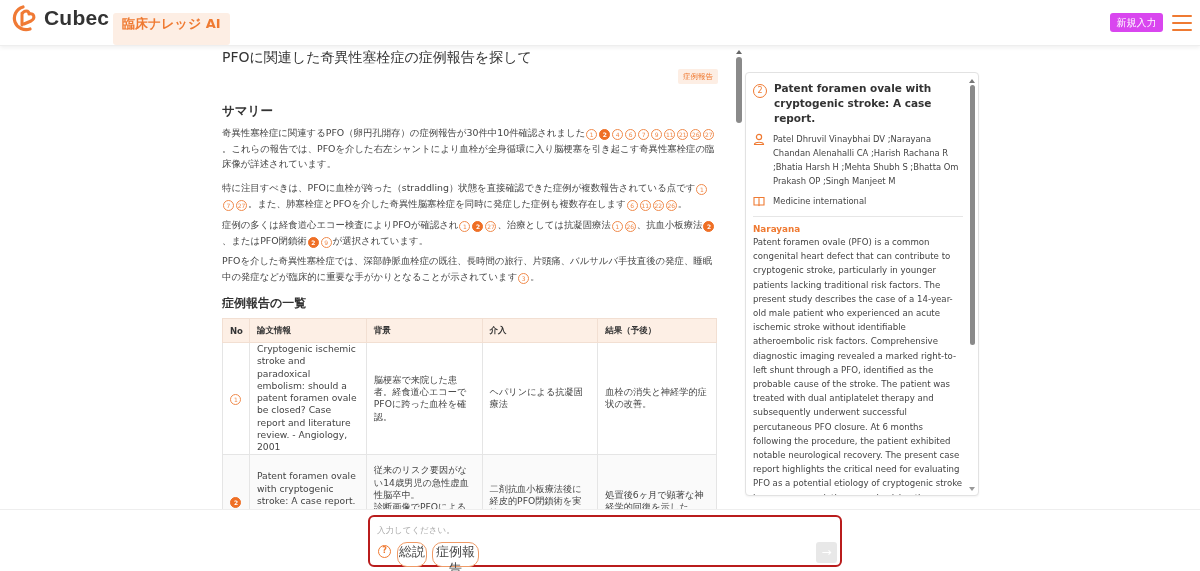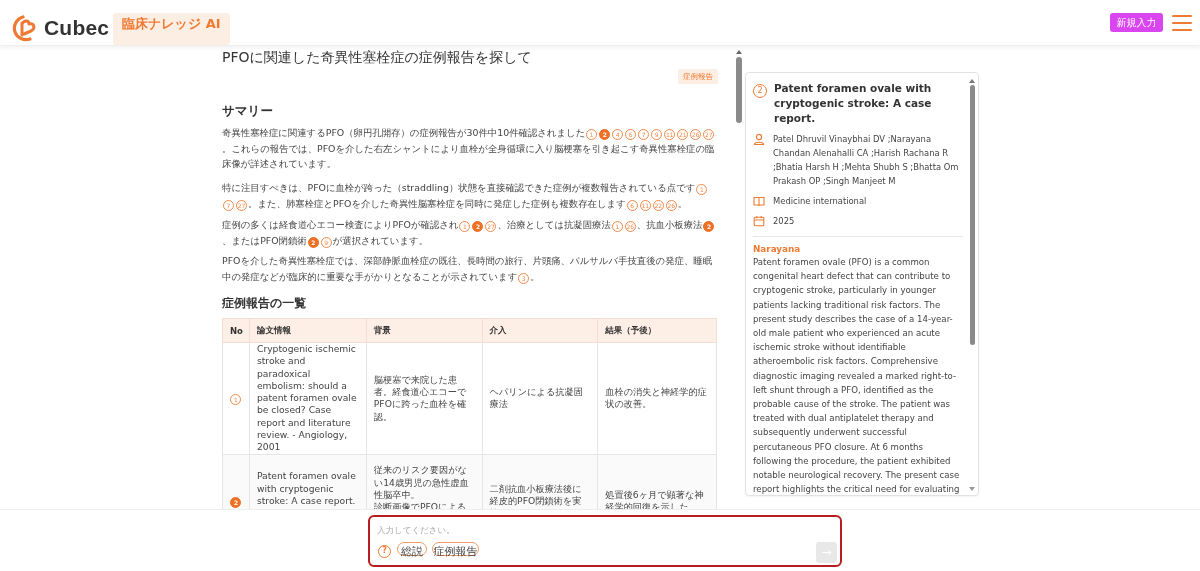--- a/index.html
+++ b/index.html
@@ -2,21 +2,21 @@
 <html><head>
 <meta charset="utf-8">
 <style>
   * { box-sizing: border-box; margin: 0; padding: 0; }
   html, body { width: 1200px; height: 571px; overflow: hidden; background: #ffffff; }
   body { font-family: "DejaVu Sans", "Liberation Sans", sans-serif; color: #333; position: relative; }
 
   
   .header { position: absolute; left: 0; top: 0; width: 1200px; height: 46px; background: #fff;
     box-shadow: 0 2px 4px rgba(0,0,0,0.06); border-bottom: 1px solid #eee; z-index: 5; }
-  .logo { position: absolute; left: 12px; top: 14px; display: flex; align-items: center; }
+  .logo { position: absolute; left: 12px; top: 4px; display: flex; align-items: center; }
   .logo-mark { width: 28px; height: 28px; }
   .logo-text { font-family: "Liberation Sans", sans-serif; font-weight: bold; font-size: 21px; color: #333; margin-left: 4px; letter-spacing: 0.2px; }
   .product-badge { position: absolute; left: 113px; top: 13px; height: 32px; padding: 0 9px; background: #fdeee4;
     color: #ef7a32; font-size: 13px; font-weight: bold; line-height: 21px; border-radius: 3px; }
   .new-btn { position: absolute; left: 1110px; top: 13px; width: 53px; height: 19px; background: #d946ef; color: #fff;
     font-size: 10px; line-height: 19px; text-align: center; border-radius: 3px; }
   .menu-icon { position: absolute; left: 1172px; top: 15px; width: 20px; height: 16px; }
   .menu-icon span { display: block; height: 2px; background: #ef7a32; margin-bottom: 5px; border-radius: 1px; }
 
   
@@ -64,21 +64,21 @@
   .p-scroll .down { position: absolute; bottom: 2px; left: 1px; width: 0; height: 0; border-left: 3px solid transparent; border-right: 3px solid transparent; border-top: 4px solid #999; }
 
   
   .bottom-bar { position: absolute; left: 0; top: 509px; width: 1200px; height: 62px; background: #fff; border-top: 1px solid #eee; }
   .input-box { position: absolute; left: 368px; top: 515px; width: 474px; height: 52px; border: 2px solid #b91c1c; border-radius: 6px; background: #fff; }
   .input-field { position: absolute; left: 7px; top: 6px; width: 400px; height: 14px; border: none; outline: none; font-size: 8.5px; color: #333;
     font-family: "DejaVu Sans", sans-serif; background: transparent; }
   .input-field::placeholder { color: #aaa; }
   .help-icon { position: absolute; left: 8px; top: 28px; width: 13px; height: 13px; border-radius: 50%; border: 1.5px solid #ef7a32; color: #ef7a32;
     font-size: 8px; font-weight: bold; line-height: 10px; text-align: center; }
-  .chip { position: absolute; top: 25px; height: 14px; border: 1px solid #ef9a66; border-radius: 10px; font-size: 11px; line-height: 17px;
+  .chip { position: absolute; top: 25px; height: 25px; border: 1px solid #ef9a66; border-radius: 10px; font-size: 13px; line-height: 17px;
     color: #444; text-align: center; background: #fff; }
   .chip.c1 { left: 27px; width: 30px; }
   .chip.c2 { left: 62px; width: 47px; }
   .send-btn { position: absolute; left: 446px; top: 25px; width: 21px; height: 21px; background: #e8e8e8; border-radius: 3px; color: #fff;
     font-size: 12px; line-height: 21px; text-align: center; }
 </style>
 </head>
 <body>
 
 <div class="header">
@@ -173,27 +173,20 @@
         <path d="M1.5 11.5 C1.5 8.5, 10.5 8.5, 10.5 11.5 Z" fill="none" stroke="#ef7a32" stroke-width="1.2"></path>
       </svg>
       <span class="meta-text">Patel Dhruvil Vinaybhai DV ;Narayana Chandan Alenahalli CA ;Harish Rachana R ;Bhatia Harsh H ;Mehta Shubh S ;Bhatta Om Prakash OP ;Singh Manjeet M</span>
     </div>
     <div class="meta-row">
       <svg class="meta-icon" viewBox="0 0 12 12">
         <path d="M1 2.5 L5.5 2.5 L6 3 L6.5 2.5 L11 2.5 L11 10 L6.5 10 L6 10.5 L5.5 10 L1 10 Z M6 3 L6 10.5" fill="none" stroke="#ef7a32" stroke-width="1.1"></path>
       </svg>
       <span class="meta-text">Medicine international</span>
     </div>
-    <div class="meta-row">
-      <svg class="meta-icon" viewBox="0 0 12 12">
-        <rect x="1.2" y="2.2" width="9.6" height="8.6" rx="1" fill="none" stroke="#ef7a32" stroke-width="1.1"></rect>
-        <path d="M1.2 5 L10.8 5 M3.8 1 L3.8 3.2 M8.2 1 L8.2 3.2" stroke="#ef7a32" stroke-width="1.1"></path>
-      </svg>
-      <span class="meta-text">2025</span>
-    </div>
     <div class="divider"></div>
     <div class="abs-label">Narayana</div>
     <div class="abs-text">Patent foramen ovale (PFO) is a common congenital heart defect that can contribute to cryptogenic stroke, particularly in younger patients lacking traditional risk factors. The present study describes the case of a 14-year-old male patient who experienced an acute ischemic stroke without identifiable atheroembolic risk factors. Comprehensive diagnostic imaging revealed a marked right-to-left shunt through a PFO, identified as the probable cause of the stroke. The patient was treated with dual antiplatelet therapy and subsequently underwent successful percutaneous PFO closure. At 6 months following the procedure, the patient exhibited notable neurological recovery. The present case report highlights the critical need for evaluating PFO as a potential etiology of cryptogenic stroke in younger populations, emphasizing the advantages of a multidisciplinary approach and timely</div>
   </div>
   <div class="p-scroll">
     <div class="up"></div>
     <div class="thumb"></div>
     <div class="down"></div>
   </div>
 </div>

